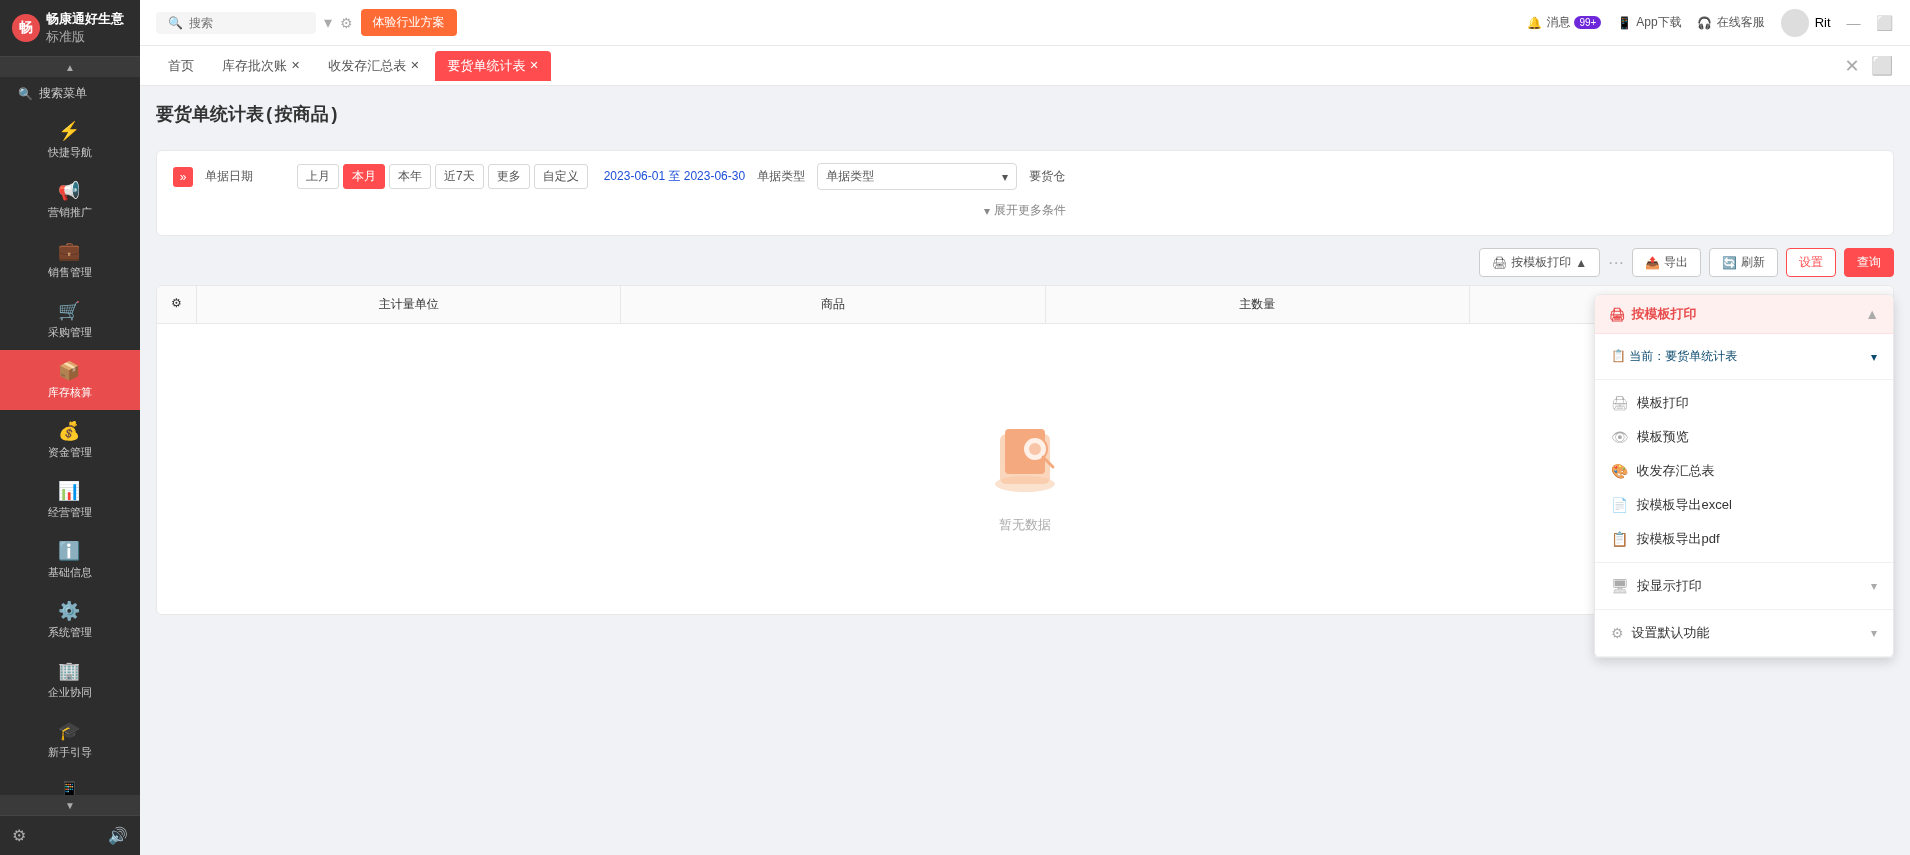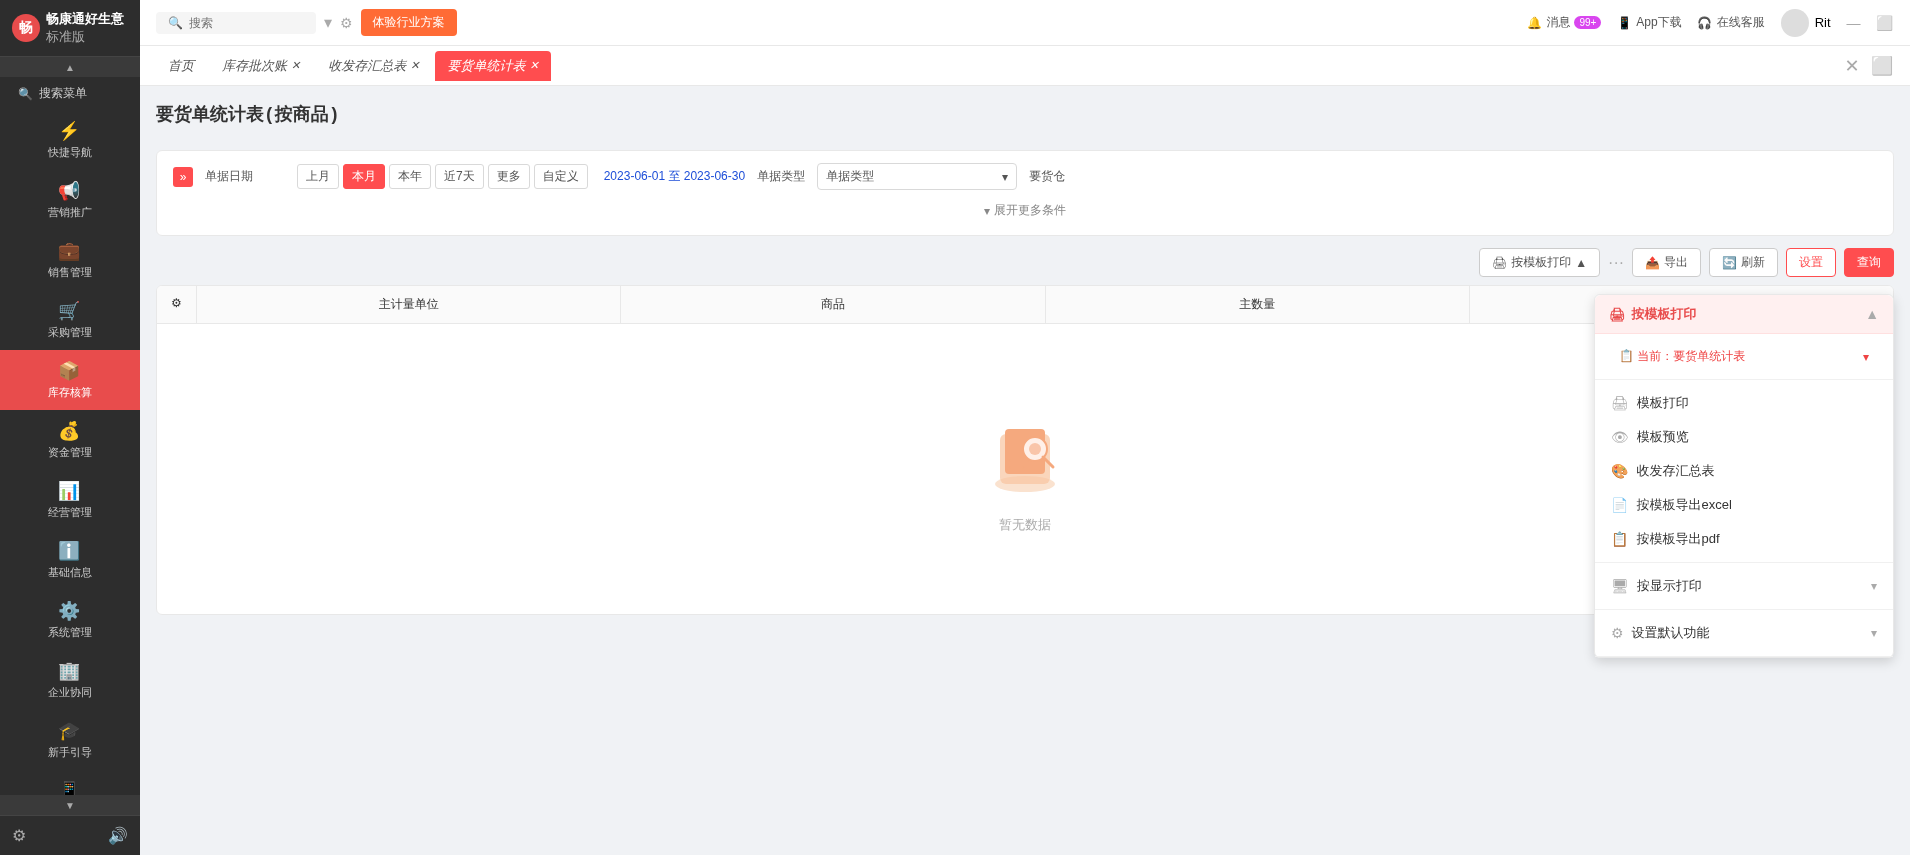--- a/index.html
+++ b/index.html
@@ -77,21 +77,21 @@
       background: #f5f5f5; border: none; border-radius: 4px;
       padding: 4px 12px; width: 160px; font-size: 12px;
       display: flex; align-items: center; gap: 6px;
     }
     .topbar-search input {
       border: none; background: transparent; outline: none; font-size: 12px; width: 120px;
     }
     .topbar-actions { display: flex; align-items: center; gap: 16px; }
     .topbar-action-item { display: flex; align-items: center; gap: 4px; color: #555; cursor: pointer; font-size: 12px; }
     .badge {
-      background: #d946ef; color: white; border-radius: 10px;
+      background: #6d28d9; color: white; border-radius: 10px;
       padding: 1px 5px; font-size: 10px; min-width: 18px; text-align: center;
     }
     .btn-trial {
       background: #ff6b35; color: white; border: none; border-radius: 4px;
       padding: 5px 12px; font-size: 12px; cursor: pointer;
     }
     .topbar-user { display: flex; align-items: center; gap: 6px; }
     .avatar { width: 28px; height: 28px; background: #ddd; border-radius: 50%; }
 
     
@@ -100,21 +100,20 @@
       display: flex; align-items: center;
       padding: 0 16px;
       border-bottom: 1px solid #e8e8e8;
       height: 40px; gap: 4px;
     }
     .tab {
       display: flex; align-items: center; gap: 4px;
       padding: 6px 12px;
       font-size: 13px; cursor: pointer; color: #555;
       border-radius: 4px 4px 0 0;
-      font-style: italic;
     }
     .tab.active {
       background: #ff4d4f; color: white;
     }
     .tab .tab-close { font-size: 11px; cursor: pointer; }
     .tab-home { color: #555; }
 
     
     .content { flex: 1; overflow: auto; padding: 16px; position: relative; }
     .page-title { font-size: 18px; font-weight: bold; color: #333; margin-bottom: 24px; font-family: Liberation Mono, monospace; }
@@ -222,21 +221,21 @@
       border-bottom: 1px solid #f0f0f0;
     }
     .dropdown-item {
       display: flex; align-items: center; justify-content: space-between;
       padding: 8px 16px; font-size: 13px; color: #333; cursor: pointer;
     }
     .dropdown-item .item-left { display: flex; align-items: center; gap: 8px; }
     .dropdown-item .item-icon { color: #aaa; font-size: 14px; }
     .dropdown-item .item-arrow { color: #aaa; font-size: 12px; }
     .dropdown-current {
-      padding: 8px 24px; font-size: 12px; color: #ef4444;
+      padding: 8px 16px; font-size: 12px; color: #0c4a6e;
       display: flex; align-items: center; justify-content: space-between;
     }
 
     
     .toolbar-right { position: relative; display: flex; align-items: center; gap: 8px; }
   </style>
 </head>
 <body>
 
 <div class="sidebar">

